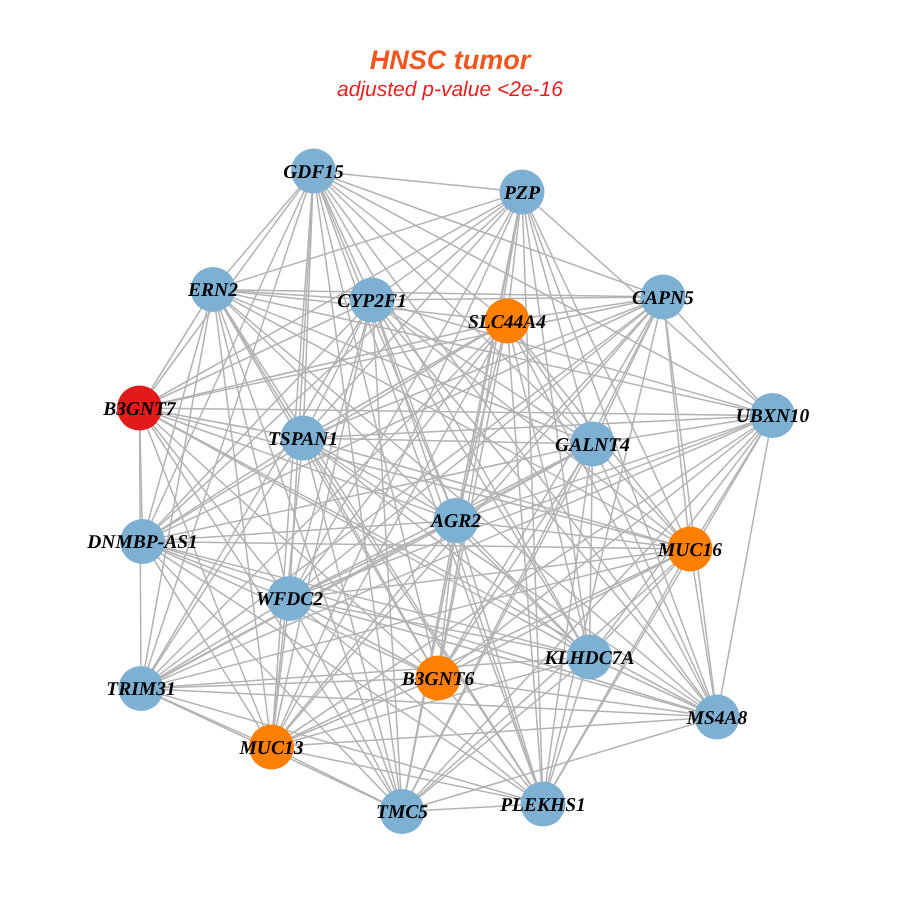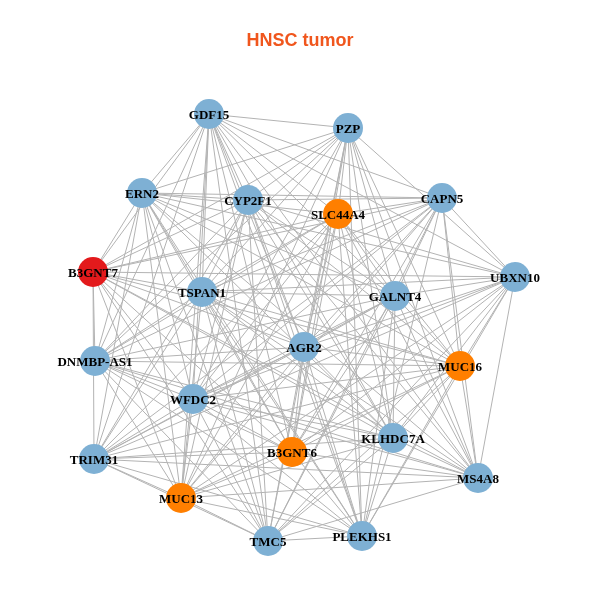--- a/index.html
+++ b/index.html
@@ -1,28 +1,29 @@
 <!DOCTYPE html>
 <html><head>
 <meta charset="utf-8">
 <style>
   html, body { margin:0; padding:0; background:#ffffff; }
-  #canvas { position:relative; width:579px; height:600px; overflow:hidden; background:#fff; }
+  #canvas { position:relative; width:579px; height:600px; overflow:hidden; background:#fff;font-style:italic; }
   .title { position:absolute; left:0; width:600px; text-align:center; font-family:"Liberation Sans", sans-serif; }
   .title-main { top:30px; font-size:18px; font-weight:bold; color:#f0561d; }
   .title-sub { top:51px; font-size:14px; color:#e8211f; }
   svg { position:absolute; left:0; top:0; }
   .edge { stroke:#b3b3b3; stroke-width:1; }
   .label { font-family:"Liberation Serif", serif; font-weight:bold; font-size:13px; fill:#000; text-anchor:middle; dominant-baseline:central; }
 </style>
 </head>
 <body>
 
 <div id="canvas">
   <div class="title title-main">HNSC tumor</div>
+  <div class="title title-sub">adjusted p-value &lt;2e-16</div>
   <svg id="net" width="600" height="600">
     <g id="edges">
         <line x1="209" y1="114" x2="348" y2="128" class="edge" stroke="#b3b3b3"></line>
         <line x1="209" y1="114" x2="142" y2="193" class="edge" stroke="#b3b3b3"></line>
         <line x1="209" y1="114" x2="248" y2="200" class="edge" stroke="#b3b3b3"></line>
         <line x1="209" y1="114" x2="338" y2="214" class="edge" stroke="#b3b3b3"></line>
         <line x1="209" y1="114" x2="442" y2="198" class="edge" stroke="#b3b3b3"></line>
         <line x1="209" y1="114" x2="93" y2="272" class="edge" stroke="#b3b3b3"></line>
         <line x1="209" y1="114" x2="202" y2="292" class="edge" stroke="#b3b3b3"></line>
         <line x1="209" y1="114" x2="395" y2="296" class="edge" stroke="#b3b3b3"></line>

